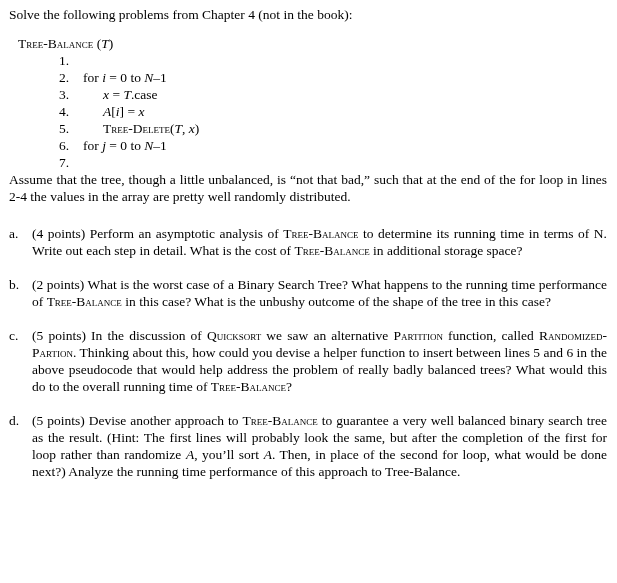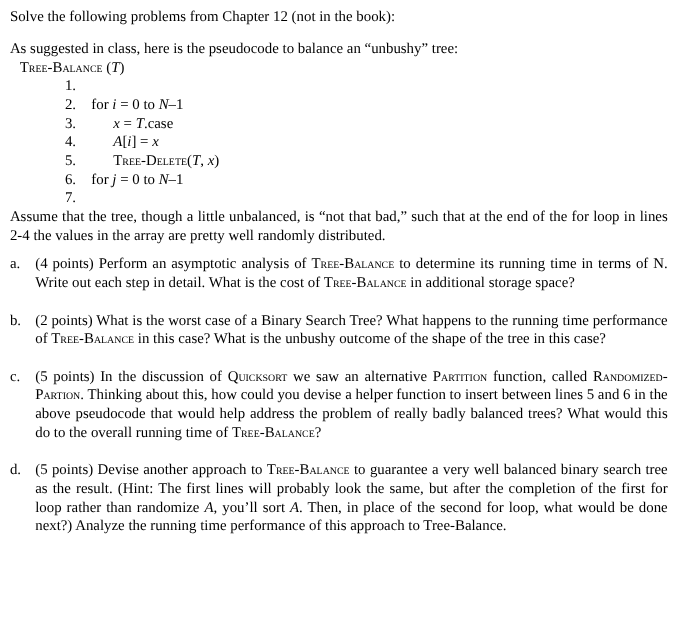--- a/index.html
+++ b/index.html
@@ -37,21 +37,21 @@
     margin-left: 50px;
   }
   .pc-num {
     width: 24px;
     flex-shrink: 0;
   }
   .pc-body.lvl1 {
     padding-left: 20px;
   }
   .assume {
-    margin-bottom: 9px;
+    margin-bottom: 20px;
   }
   .problem {
     display: flex;
   }
   .problem + .problem {
     margin-top: 17px;
   }
   .p-label {
     width: 23px;
     flex-shrink: 0;
@@ -61,23 +61,22 @@
     text-align: justify;
   }
   .seg-sc { font-variant: small-caps; }
   .seg-i  { font-style: italic; }
 </style>
 </head>
 <body>
 
 <div class="page">
 
-  <p class="para intro"><span>Solve the following problems from Chapter 12 (not in the book):</span></p>
+  <p class="para intro"><span>Solve the following problems from Chapter 4 (not in the book):</span></p>
 
-  <p class="para"><span>As suggested in class, here is the pseudocode to balance an “unbushy” tree:</span></p>
 
   <div class="pseudocode">
     <div class="pc-header"><span class="seg-sc">Tree-Balance</span><span> (</span><span class="seg-i">T</span><span>)</span></div>
 
     <div class="pc-line">
       <span class="pc-num">1.</span>
     </div>
     <div class="pc-line">
       <span class="pc-num">2.</span>
       <span class="pc-body lvl0"><span>for </span><span class="seg-i">i</span><span> = 0 to </span><span class="seg-i">N</span><span>–1</span></span>

